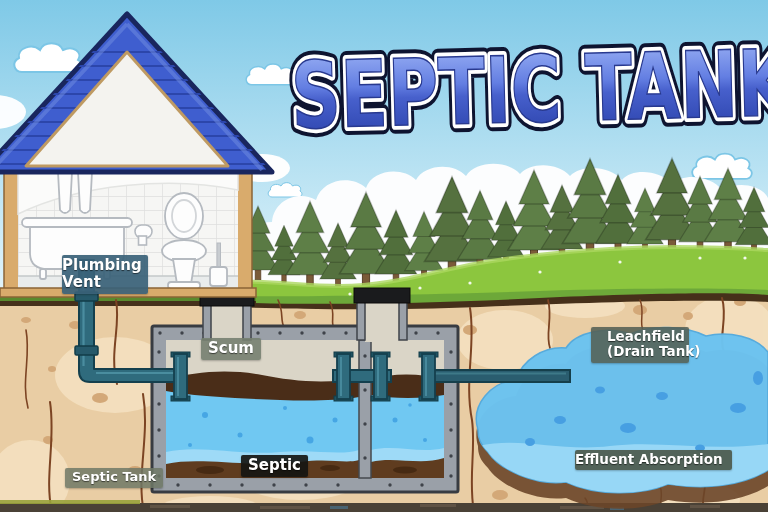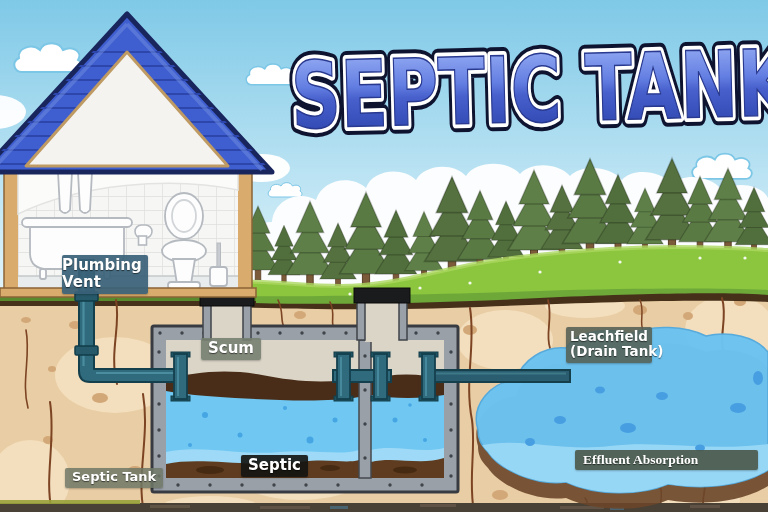--- a/index.html
+++ b/index.html
@@ -11,22 +11,22 @@
   .lbl{position:absolute;color:#fff;font-weight:bold;
        border-radius:2px;padding:2px 7px 3px;line-height:1.14;
        text-shadow:0 1px 1px rgba(0,0,0,.55);box-shadow:0 1px 2px rgba(0,0,0,.25);
        white-space:nowrap;}
   .lbl span{display:block;}
   #lbl-plumbing{left:62px;top:255px;width:86px;font-size:15px;background:rgba(58,98,120,.93);padding-left:0;padding-right:0;}
   #lbl-scum{left:201px;top:338px;font-size:15px;background:rgba(118,128,112,.9);}
   #lbl-septicline{left:70px;top:386px;font-size:13px;background:rgba(110,120,102,.85);}
   #lbl-septictank{left:65px;top:468px;font-size:13px;background:rgba(110,120,102,.85);}
   #lbl-sludge{left:241px;top:455px;font-size:15px;background:rgba(22,22,18,.92);}
-  #lbl-leachfield{left:566px;top:327px;width:82px;font-size:13.5px;background:rgba(84,96,84,.88);padding-left:4px;padding-right:0;}
-  #lbl-effluent{left:575px;top:450px;width:175px;font-size:13.5px;background:rgba(74,86,72,.9);padding-left:8px;padding-right:0;font-family:Liberation Serif, serif;}
+  #lbl-leachfield{left:591px;top:327px;width:82px;font-size:13.5px;background:rgba(84,96,84,.88);padding-left:16px;padding-right:0;}
+  #lbl-effluent{left:575px;top:450px;width:157px;font-size:13.5px;background:rgba(74,86,72,.9);padding-left:0;padding-right:0;}
 </style>
 </head>
 <body>
 
 <div class="scene">
 
 <svg id="landscape" width="768" height="512" viewBox="0 0 768 512">
   <defs>
     <linearGradient id="skyGrad" x1="0" y1="0" x2="0" y2="1">
       <stop offset="0" stop-color="#7fc9e7"></stop>

